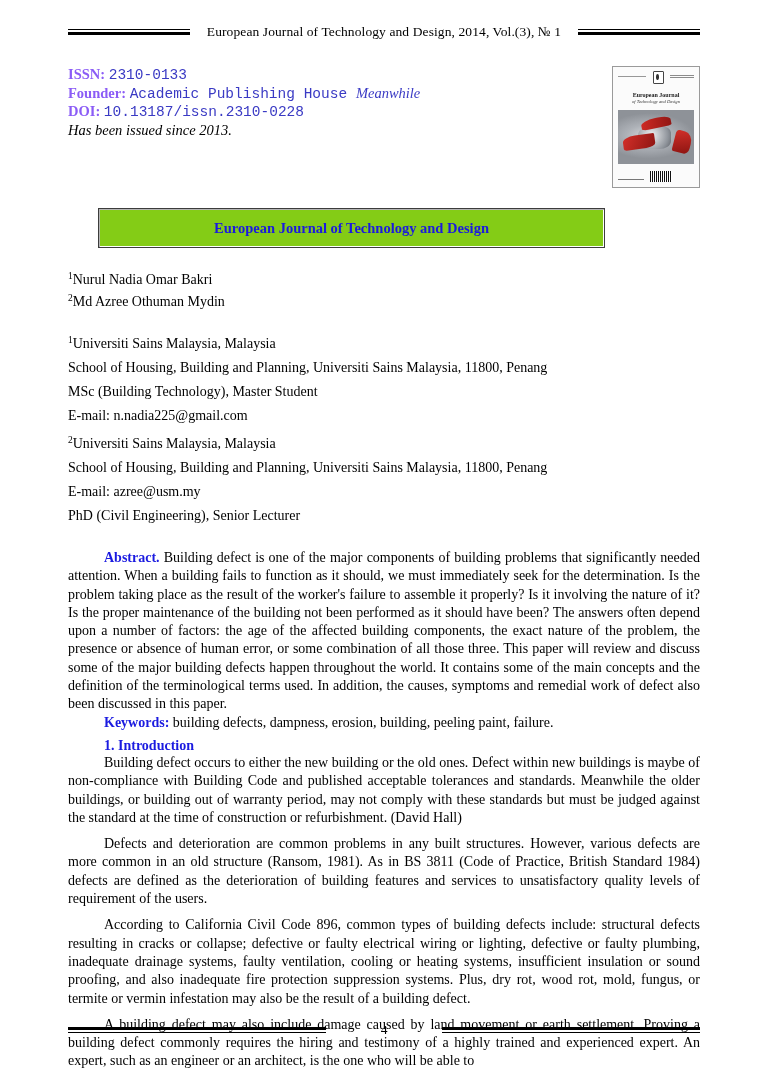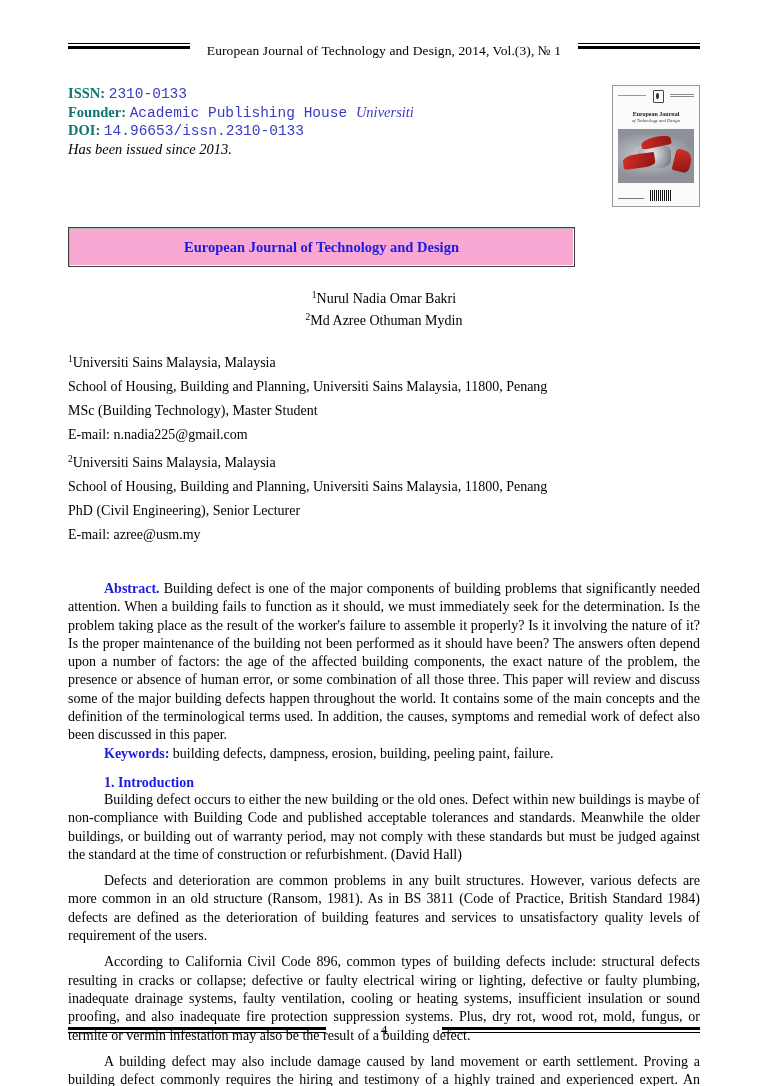--- a/index.html
+++ b/index.html
@@ -20,22 +20,22 @@
     left: 0; top: 0;
     width: 768px;
     height: 1086px;
     box-sizing: border-box;
     padding: 0 68px;
   }
 
   
   .runhead {
     display: flex;
-    align-items: flex-start;
-    padding-top: 43px;
+    align-items: center;
+    padding-top: 24px;
     gap: 10px;
   }
   .rule-pair {
     flex: 0 0 auto;
     width: 122px;
   }
   .rule-thin {
     height: 1px;
     background: #000;
   }
@@ -57,21 +57,21 @@
     position: relative;
     margin-top: 26px;
     min-height: 128px;
   }
   .imprint {
     font-size: 14.5px;
     line-height: 17.5px;
   }
   .imprint .lbl {
     font-weight: bold;
-    color: #0f766e;
+    color: #8b5cf6;
   }
   .imprint .val {
     color: #3a3ac4;
     font-family: Liberation Mono, monospace;
   }
   .imprint .val-italic {
     color: #3a3ac4;
     font-style: italic;
   }
   .imprint .plain { color: #000; font-style: italic; }
@@ -201,72 +201,72 @@
   
   .journal-box {
     margin-top: 14px;
     width: 505px;
     height: 38px;
     border: 1px solid #3d3d3d;
     box-shadow: 1px 1px 0 0 #b5b5b5 inset, 0 0 0 1px #ffffff inset;
     display: flex;
     align-items: center;
     justify-content: center;
-    background: #f9a8d4;
+    background: #84cc16;
+    margin-left: 30px;
   }
   .journal-box-title {
     color: #1a1ae0;
     font-weight: bold;
     font-size: 14.5px;
   }
 
   
   .article-title {
     margin-top: 44px;
     text-align: center;
     color: #1a1ae0;
     font-weight: bold;
     font-size: 15.5px;
   }
   .authors {
     margin-top: 19px;
-    text-align: center;
     font-size: 14px;
     line-height: 18px;
   }
   .authors sup { font-size: 9.5px; vertical-align: 5px; }
 
   .affiliations {
     margin-top: 17px;
     font-size: 14px;
     line-height: 24px;
   }
   .affiliations sup { font-size: 9.5px; vertical-align: 5px; }
 
   
   .abstract {
-    margin-top: 33px;
+    margin-top: 21px;
   }
   p.body {
     margin: 0;
     font-size: 14px;
     line-height: 18.3px;
     text-align: justify;
     text-indent: 36px;
     hyphens: none;
   }
   .lead {
     color: #1a1ae0;
     font-weight: bold;
   }
   .keywords {
     margin-top: 0;
   }
   .section-head {
-    margin-top: 12px;
+    margin-top: 6px;
     margin-left: 36px;
     color: #1a1ae0;
     font-weight: bold;
     font-size: 14px;
   }
   .para-block p.body + p.body { margin-top: 8px; }
 
   
   .footer {
     position: absolute;
@@ -306,25 +306,25 @@
   </div>
 
   <div class="masthead">
     <div class="imprint">
       <div>
         <span class="lbl">ISSN:</span>
         <span class="val">2310-0133</span>
       </div>
       <div>
         <span class="lbl">Founder:</span>
-        <span class="val">Academic Publishing House </span><span class="val-italic">Universiti</span>
+        <span class="val">Academic Publishing House </span><span class="val-italic">Meanwhile</span>
       </div>
       <div>
         <span class="lbl">DOI:</span>
-        <span class="val">14.96653/issn.2310-0133</span>
+        <span class="val">10.13187/issn.2310-0228</span>
       </div>
       <div class="plain">Has been issued since 2013.</div>
     </div>
 
     <div class="cover">
       <div class="cover-topline">
         <span class="cover-microtext"></span>
         <span class="cover-logo"></span>
         <span class="cover-microtext right"></span>
       </div>
@@ -357,22 +357,22 @@
     </div>
   </div>
 
   <div class="affiliations">
     <div><sup>1</sup><span>Universiti Sains Malaysia, Malaysia</span></div>
     <div><span>School of Housing, Building and Planning, Universiti Sains Malaysia, 11800, Penang</span></div>
     <div><span>MSc (Building Technology), Master Student</span></div>
     <div><span>E-mail: n.nadia225@gmail.com</span></div>
     <div><sup>2</sup><span>Universiti Sains Malaysia, Malaysia</span></div>
     <div><span>School of Housing, Building and Planning, Universiti Sains Malaysia, 11800, Penang</span></div>
+    <div><span>E-mail: azree@usm.my</span></div>
     <div><span>PhD (Civil Engineering), Senior Lecturer</span></div>
-    <div><span>E-mail: azree@usm.my</span></div>
   </div>
 
   <div class="abstract">
     <p class="body"><span class="lead">Abstract.</span><span> Building defect is one of the major components of building problems that significantly needed attention. When a building fails to function as it should, we must immediately seek for the determination. Is the problem taking place as the result of the worker's failure to assemble it properly? Is it involving the nature of it? Is the proper maintenance of the building not been performed as it should have been? The answers often depend upon a number of factors: the age of the affected building components, the exact nature of the problem, the presence or absence of human error, or some combination of all those three. This paper will review and discuss some of the major building defects happen throughout the world. It contains some of the main concepts and the definition of the terminological terms used. In addition, the causes, symptoms and remedial work of defect also been discussed in this paper.</span></p>
     <p class="body keywords"><span class="lead">Keywords:</span><span> building defects, dampness, erosion, building, peeling paint, failure.</span></p>
   </div>
 
   <div class="section-head">1. Introduction</div>
   <div class="para-block">
     <p class="body">Building defect occurs to either the new building or the old ones. Defect within new buildings is maybe of non-compliance with Building Code and published acceptable tolerances and standards. Meanwhile the older buildings, or building out of warranty period, may not comply with these standards but must be judged against the standard at the time of construction or refurbishment. (David Hall)</p>

